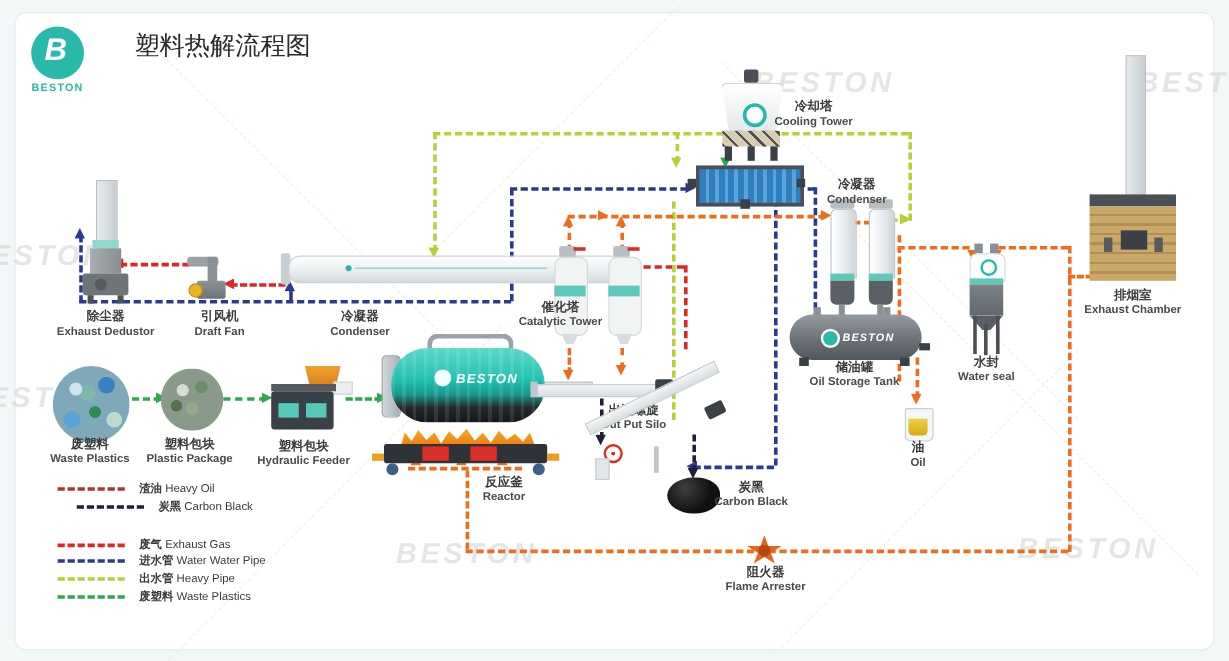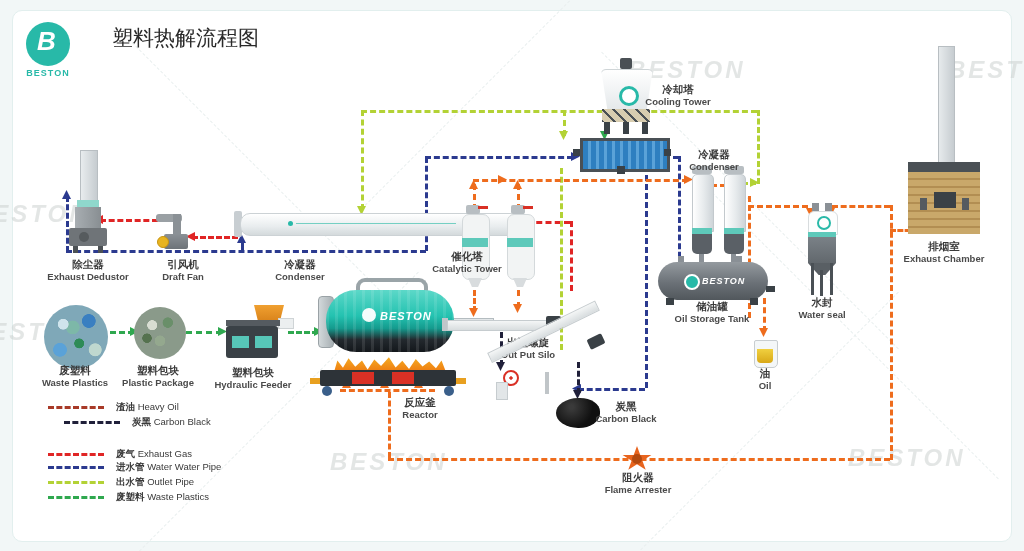--- a/index.html
+++ b/index.html
@@ -336,19 +336,19 @@
   <div class="legend-row" style="left:48px;top:448px;width:260px">
     <div class="legend-swatch" style="border-color:#e02525"></div>
     <div class="legend-text"><span class="cn">废气</span> <span>Exhaust Gas</span></div>
   </div>
   <div class="legend-row" style="left:48px;top:461px;width:260px">
     <div class="legend-swatch" style="border-color:#2b3a8f"></div>
     <div class="legend-text"><span class="cn">进水管</span> <span>Water Water Pipe</span></div>
   </div>
   <div class="legend-row" style="left:48px;top:476px;width:260px">
     <div class="legend-swatch" style="border-color:#b3d235"></div>
-    <div class="legend-text"><span class="cn">出水管</span> <span>Outlet Pipe</span></div>
+    <div class="legend-text"><span class="cn">出水管</span> <span>Heavy Pipe</span></div>
   </div>
   <div class="legend-row" style="left:48px;top:491px;width:260px">
     <div class="legend-swatch" style="border-color:#2fa84f"></div>
     <div class="legend-text"><span class="cn">废塑料</span> <span>Waste Plastics</span></div>
   </div>
 </div>
 
 </body></html>

